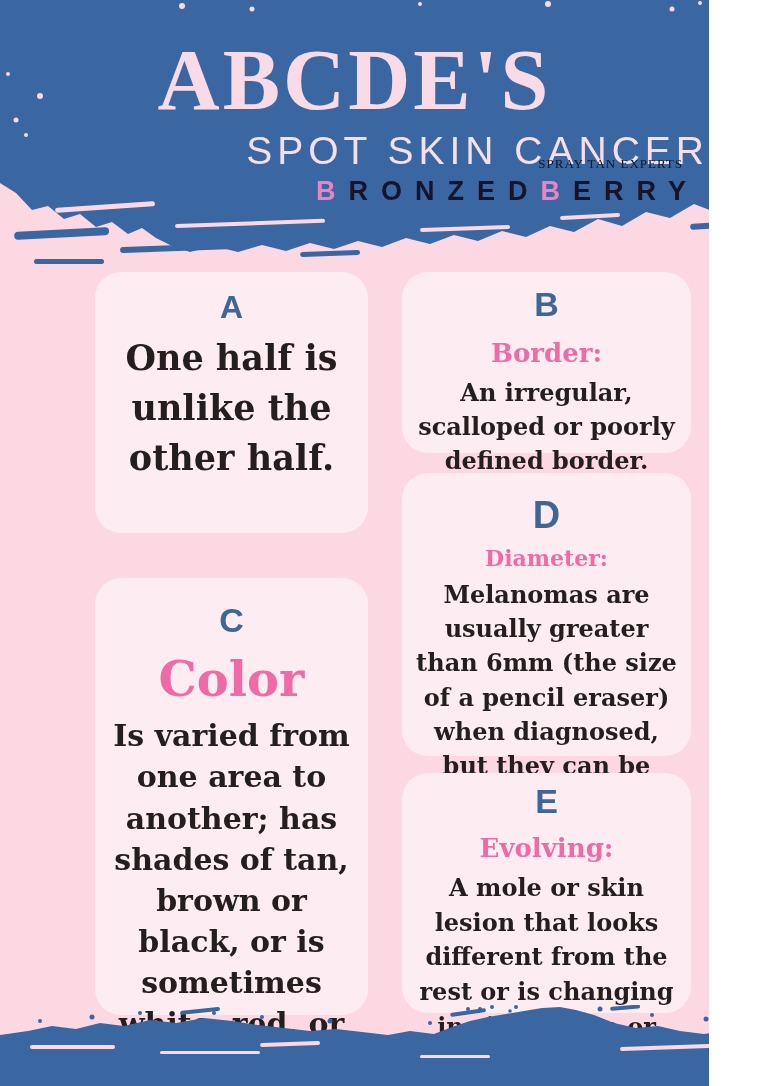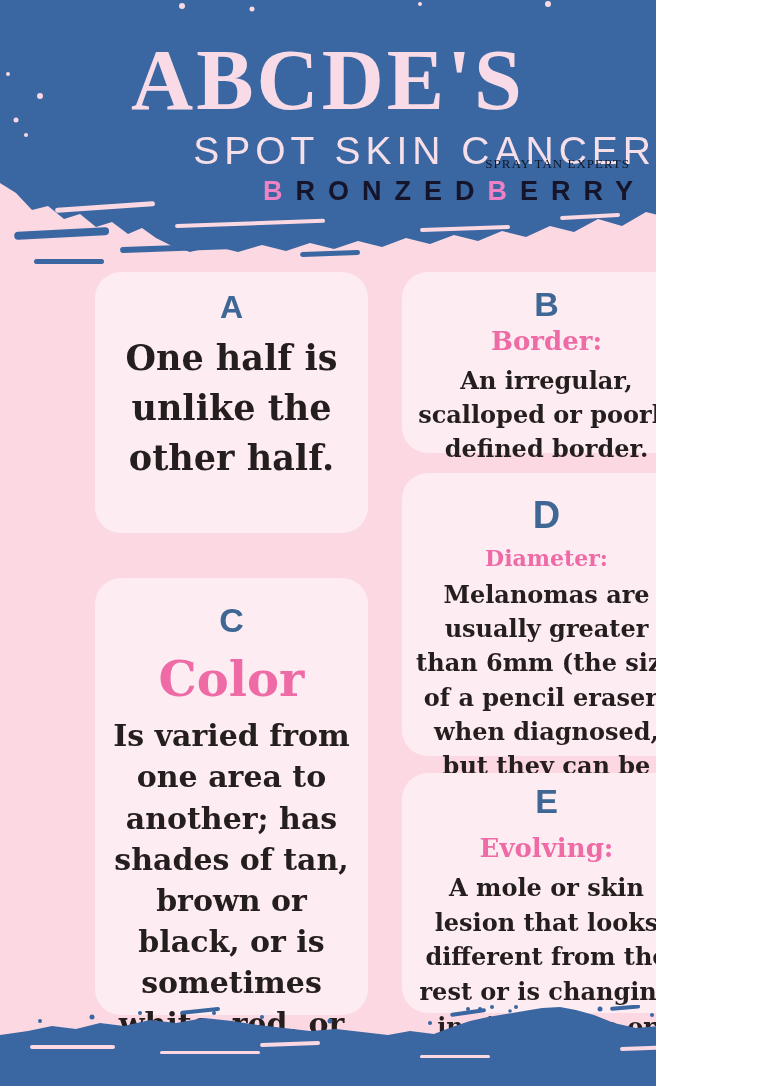--- a/index.html
+++ b/index.html
@@ -1,18 +1,18 @@
 <!DOCTYPE html>
 <html><head>
 <meta charset="utf-8">
 <style>
   html,body{margin:0;padding:0;}
   .page{
     position:relative;
-    width:656px;height:1086px;
+    width:709px;height:1086px;
     background:#fcd8e2;
     overflow:hidden;
     font-family:"DejaVu Serif", serif;
   }
   
   .header-brush{position:absolute;top:0;left:0;}
   .footer-brush{position:absolute;bottom:0;left:0;}
   .title{
     position:absolute;top:30px;left:0;width:100%;
     text-align:center;
@@ -75,21 +75,21 @@
   #card-b .card-letter{font-size:34px;margin-top:4px;}
   #card-c .card-letter{font-size:34px;margin-top:14px;}
   #card-d .card-letter{font-size:38px;margin-top:12px;}
   #card-e .card-letter{font-size:34px;margin-top:0px;}
   .card-heading{
     font-weight:bold;
     color:#ee6ba6;
     line-height:1.25;
   }
   #card-a .card-heading{font-size:36px;margin-top:6px;}
-  #card-b .card-heading{font-size:26px;margin-top:2px;}
+  #card-b .card-heading{font-size:26px;margin-top:14px;}
   #card-c .card-heading{font-size:48px;margin-top:10px;}
   #card-d .card-heading{font-size:22px;margin-top:8px;}
   #card-e .card-heading{font-size:26px;margin-top:12px;}
   .card-body{
     font-weight:bold;
     color:#241e1e;
   }
   #card-a .card-body{font-size:35px;line-height:1.42;margin-top:8px;}
   #card-b .card-body{font-size:24px;line-height:1.42;margin-top:6px;}
   #card-c .card-body{font-size:30px;line-height:1.37;margin-top:6px;padding:0 2px;}

